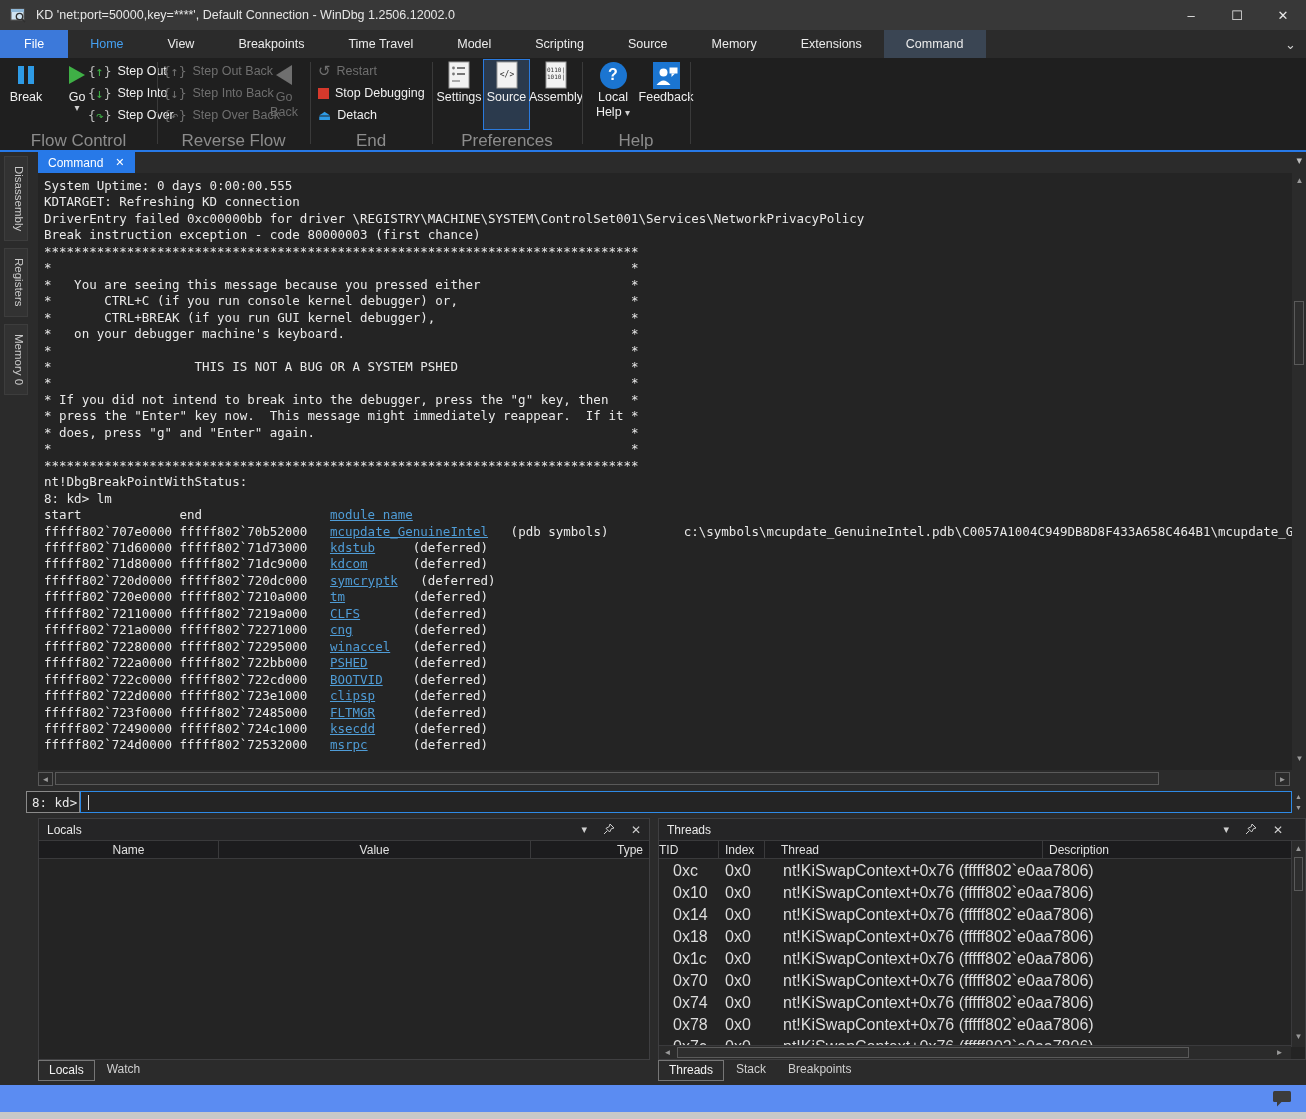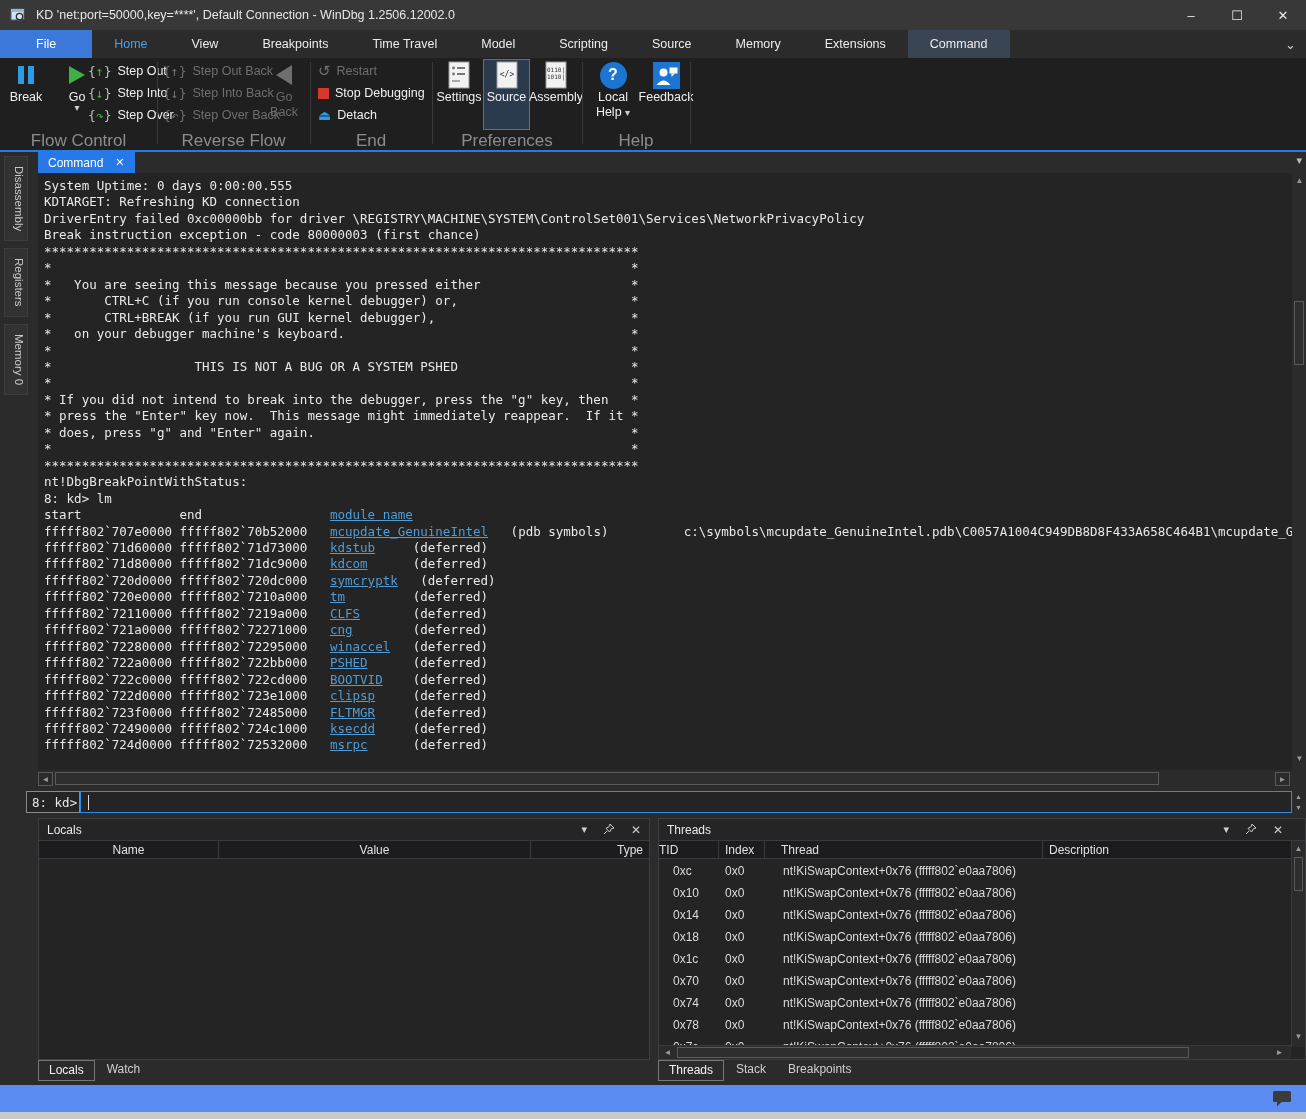--- a/index.html
+++ b/index.html
@@ -14,21 +14,21 @@
   #app-icon { margin:0 10px 0 10px; display:flex; }
   #win-controls { margin-left:auto; display:flex; height:30px; }
   .wbtn { width:46px; height:30px; display:flex; align-items:center; justify-content:center;
           color:#e8e8e8; font-size:13px; }
 
   
   #tabbar { left:0; top:30px; width:1306px; height:28px; background:#2b2b2b;
             display:flex; align-items:stretch; }
   #rtabs { display:flex; }
   .rtab { padding:0 22px; display:flex; align-items:center; color:#ececec; font-size:12.5px; }
-  .rtab.file { background:#3c79da; color:#fff; padding:0 36px; }
+  .rtab.file { background:#3c79da; color:#fff; padding:0 24px; }
   .rtab.active { color:#45a0f1; }
   .rtab.contextual { background:#3a4553; }
   #ribbon-chevron { margin-left:auto; color:#cfcfcf; font-size:13px; padding:0 10px;
                     display:flex; align-items:center; }
 
   
   #ribbon { left:0; top:58px; width:1306px; height:92px; background:#1f1f1f; }
   .rsep { position:absolute; top:4px; width:1px; height:82px; background:#3a3a3a; }
   .glabel { position:absolute; top:73px; height:16px; text-align:center;
             color:#8c8c8c; font-size:17px; }
@@ -107,21 +107,21 @@
   #locals-panel { left:38px; top:818px; width:612px; height:242px; }
   #threads-panel { left:658px; top:818px; width:648px; height:242px; }
   #locals-head .c0 { width:180px; justify-content:center; }
   #locals-head .c1 { width:312px; justify-content:center; }
   #locals-head .c2 { flex:1; justify-content:flex-end; padding-right:6px; border-right:none; }
   #threads-head .c0 { width:60px; }
   #threads-head .c1 { width:46px; padding-left:6px; }
   #threads-head .c2 { width:278px; padding-left:16px; }
   #threads-head .c3 { flex:1; padding-left:6px; border-right:none; }
   #threads-rows { position:absolute; left:0; top:41px; width:632px; height:186px; overflow:hidden; }
-  .trow { display:flex; height:22px; align-items:center; color:#dcdcdc; font-size:12px; }
+  .trow { display:flex; height:22px; align-items:center; color:#dcdcdc; font-size:16px; }
   .trow .c0 { width:60px; padding-left:14px; }
   .trow .c1 { width:46px; padding-left:6px; }
   .trow .c2 { width:auto; padding-left:18px; white-space:nowrap; }
   #threads-vscroll { position:absolute; right:0; top:22px; width:14px; height:206px; background:#2b2b2b; border-left:1px solid #3a3a3c; }
   #threads-hscroll { position:absolute; left:0; bottom:0; width:632px; height:14px; background:#2b2b2b; border-top:1px solid #3a3a3c; }
   .ptabs { position:absolute; top:1060px; height:21px; display:flex; gap:2px; font-size:12px; }
   .ptab { padding:2px 10px; color:#cfcfcf; }
   .ptab.on { border:1px solid #767676; background:#2b2b2b; color:#f2f2f2; }
 
   

